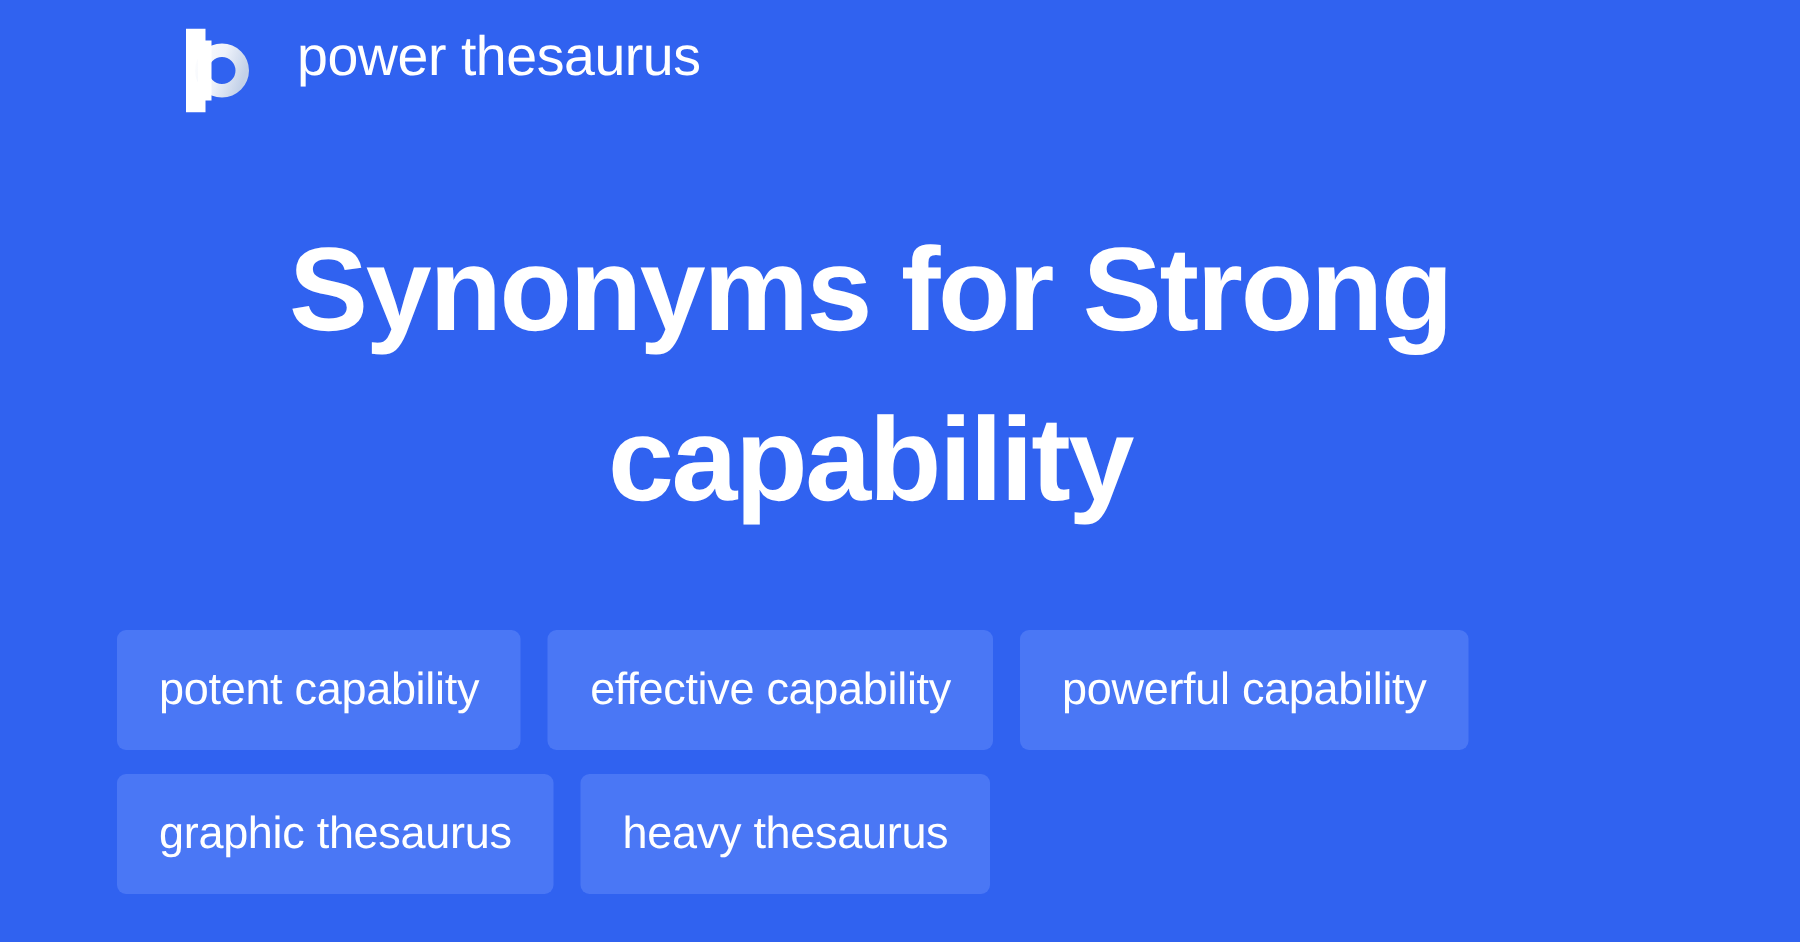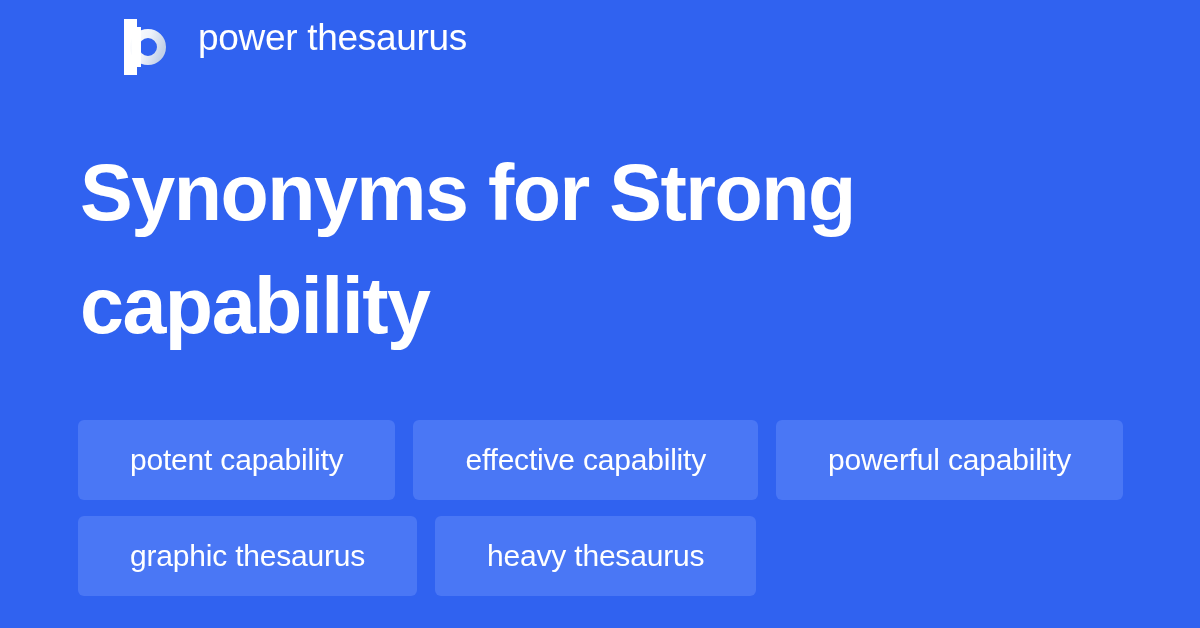--- a/index.html
+++ b/index.html
@@ -58,20 +58,21 @@
     position: absolute;
     left: 80px;
     top: 136px;
     width: 1000px;
     color: #ffffff;
     font-size: 79px;
     font-weight: 700;
     line-height: 113px;
     letter-spacing: -1.5px;
     margin: 0;
+    text-align: center;
   }
 
   
   .chips {
     position: absolute;
     left: 78px;
     top: 420px;
     width: 1070px;
     display: flex;
     flex-wrap: wrap;
@@ -80,21 +81,21 @@
 
   .chip {
     background: #4a77f5;
     color: #ffffff;
     border-radius: 6px;
     height: 80px;
     box-sizing: border-box;
     display: flex;
     align-items: center;
     justify-content: center;
-    padding: 0 52px;
+    padding: 0 28px;
     font-size: 30px;
     font-weight: 400;
     letter-spacing: -0.2px;
     white-space: nowrap;
   }
 </style>
 </head>
 <body>
 
 <div class="page">

